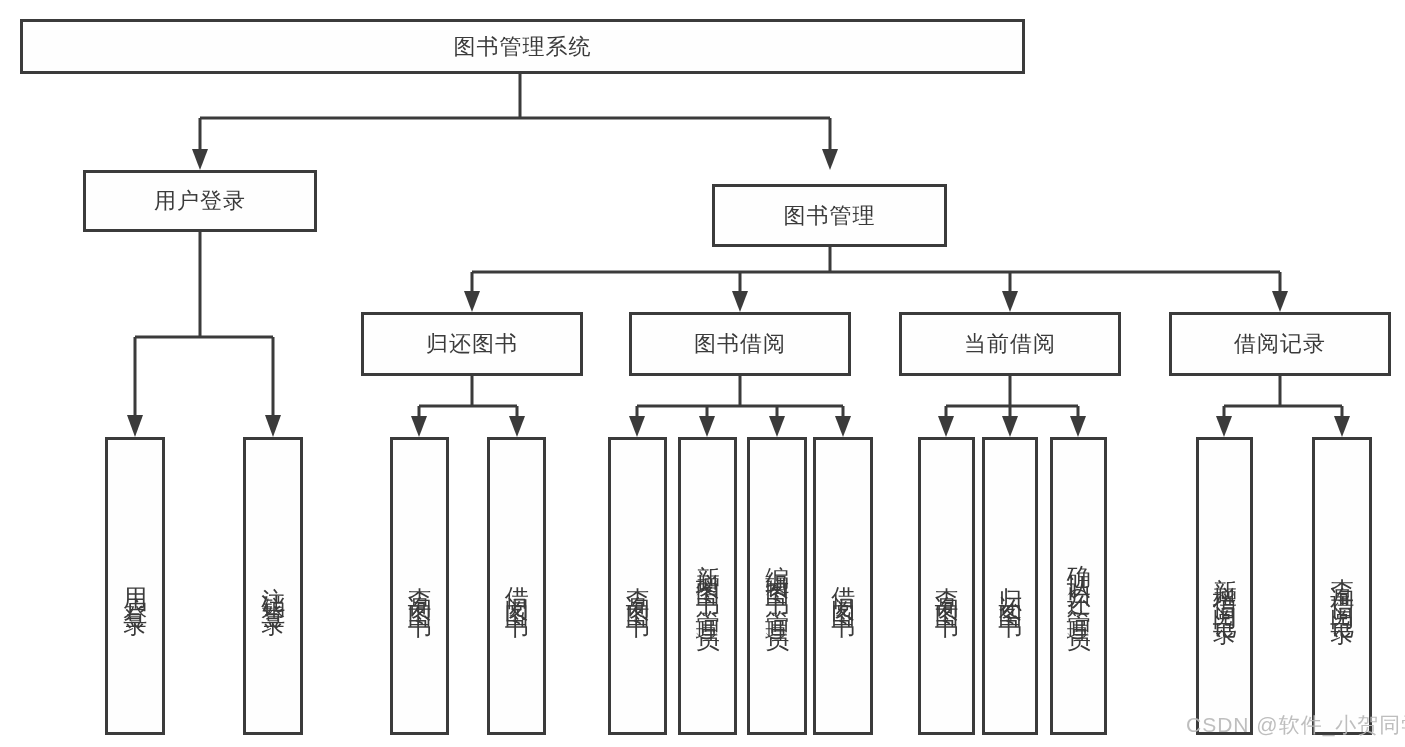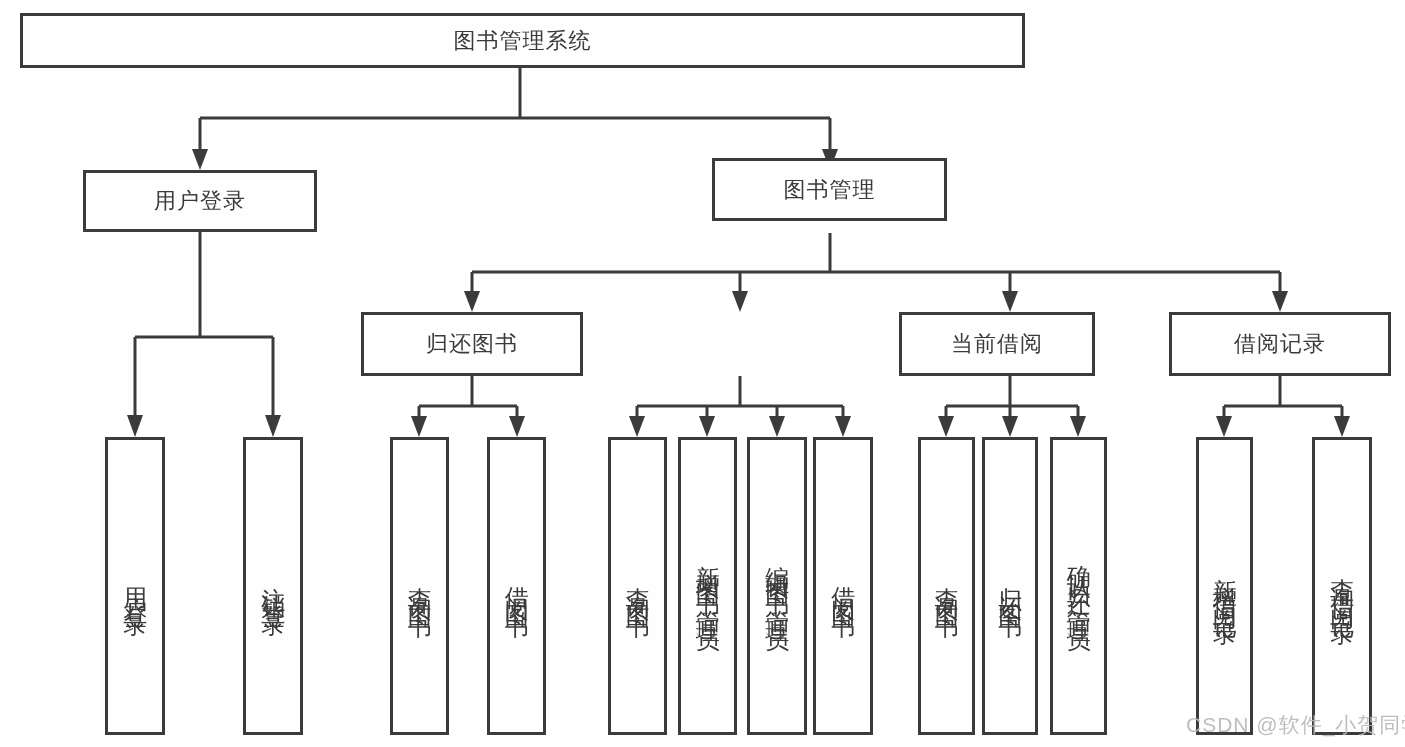--- a/index.html
+++ b/index.html
@@ -78,35 +78,38 @@
       <polygon points="769,416 785,416 777,437"></polygon>
       <polygon points="835,416 851,416 843,437"></polygon>
       <polygon points="938,416 954,416 946,437"></polygon>
       <polygon points="1002,416 1018,416 1010,437"></polygon>
       <polygon points="1070,416 1086,416 1078,437"></polygon>
       <polygon points="1216,416 1232,416 1224,437"></polygon>
       <polygon points="1334,416 1350,416 1342,437"></polygon>
     </g>
   </svg>
 
-  <div class="box root" style="left:20px;top:13px;width:1005px;height:55px;">
+  <div class="box root" style="left:20px;top:19px;width:1005px;height:55px;">
     <span class="h-label">图书管理系统</span>
   </div>
 
   <div class="box" style="left:83px;top:170px;width:234px;height:62px;">
     <span class="h-label">用户登录</span>
   </div>
-  <div class="box" style="left:712px;top:158px;width:235px;height:63px;">
+  <div class="box" style="left:712px;top:184px;width:235px;height:63px;">
     <span class="h-label">图书管理</span>
   </div>
 
   <div class="box" style="left:361px;top:312px;width:222px;height:64px;">
     <span class="h-label">归还图书</span>
   </div>
-  <div class="box" style="left:899px;top:312px;width:196px;height:64px;">
+  <div class="box" style="left:629px;top:312px;width:222px;height:64px;">
+    <span class="h-label">图书借阅</span>
+  </div>
+  <div class="box" style="left:899px;top:312px;width:222px;height:64px;">
     <span class="h-label">当前借阅</span>
   </div>
   <div class="box" style="left:1169px;top:312px;width:222px;height:64px;">
     <span class="h-label">借阅记录</span>
   </div>
 
   <div class="box leaf" style="left:105px;top:437px;width:60px;height:298px;">
     <span class="v-label">用户登录</span>
   </div>
   <div class="box leaf" style="left:243px;top:437px;width:60px;height:298px;">

